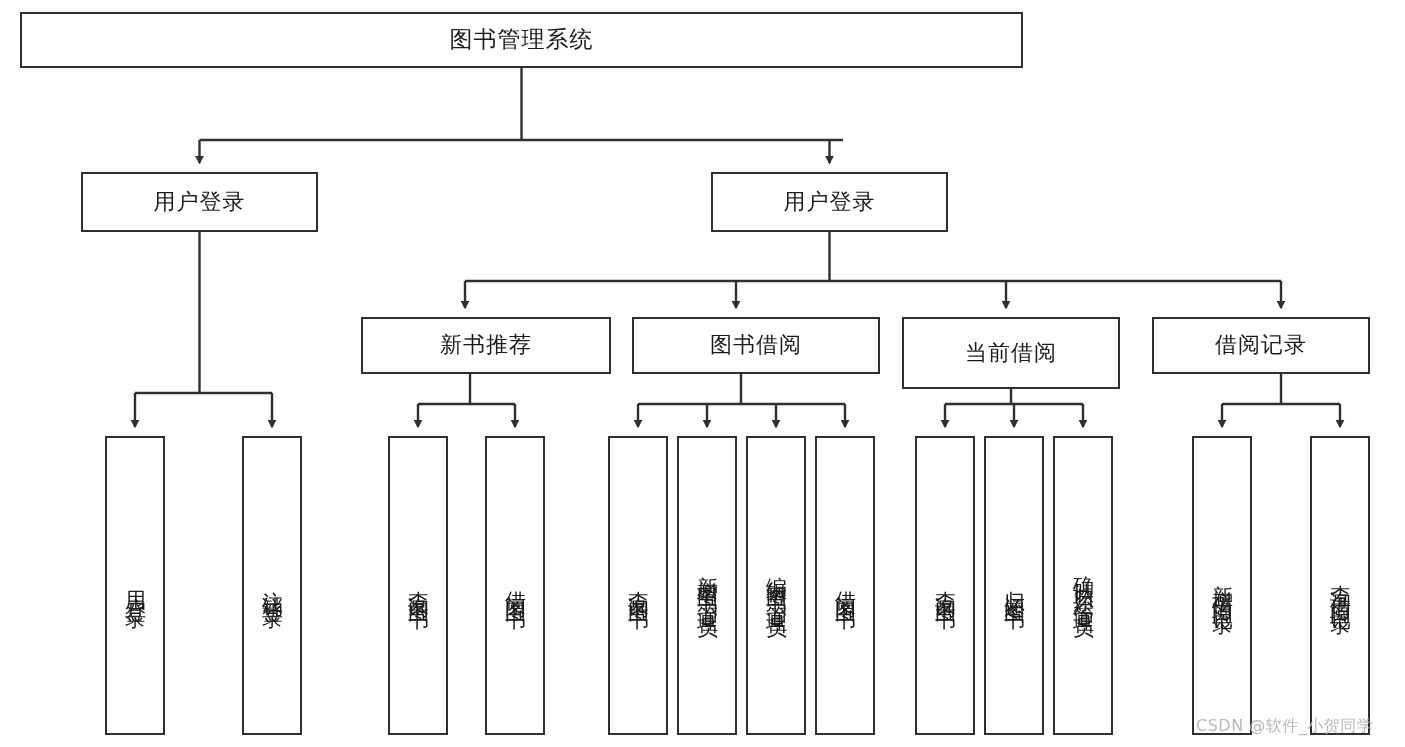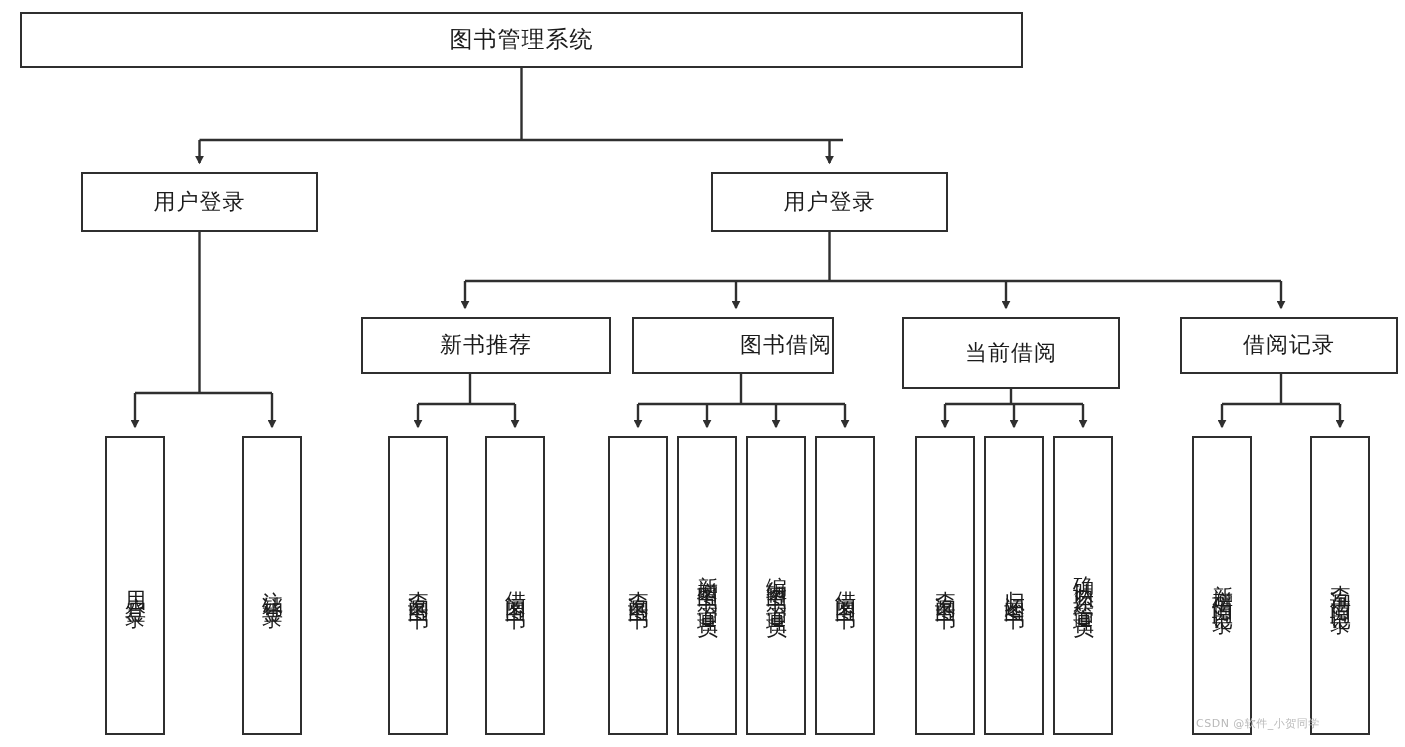--- a/index.html
+++ b/index.html
@@ -55,21 +55,21 @@
     white-space: nowrap;
     overflow: hidden;
   }
   .node.vert .vtext {
     writing-mode: vertical-rl;
     text-orientation: upright;
     display: block;
   }
   .watermark {
     position: absolute;
-    font-size: 11px;
+    font-size: 16px;
     color: #b9b9b9;
     white-space: nowrap;
     letter-spacing: 0.5px;
   }
 </style>
 </head>
 <body>
 
 <div id="diagram-root">
 
@@ -141,27 +141,27 @@
       </div>
       <div class="node horiz" style="left: 81px; top: 172px; width: 237px; height: 60px;">
         <span>用户登录</span>
       </div>
       <div class="node horiz" style="left: 711px; top: 172px; width: 237px; height: 60px;">
         <span>用户登录</span>
       </div>
       <div class="node horiz" style="left: 361px; top: 317px; width: 250px; height: 57px;">
         <span>新书推荐</span>
       </div>
-      <div class="node horiz" style="left: 632px; top: 317px; width: 202px; height: 57px; justify-content: flex-end;">
+      <div class="node horiz" style="left: 632px; top: 317px; width: 248px; height: 57px;">
         <span>图书借阅</span>
       </div>
       <div class="node horiz" style="left: 902px; top: 317px; width: 218px; height: 72px;">
         <span>当前借阅</span>
       </div>
-      <div class="node horiz" style="left: 1180px; top: 317px; width: 218px; height: 57px;">
+      <div class="node horiz" style="left: 1152px; top: 317px; width: 218px; height: 57px;">
         <span>借阅记录</span>
       </div>
       <div class="node vert" style="left: 105px; top: 436px; width: 60px; height: 299px;">
         <span class="vtext">用户登录</span>
       </div>
       <div class="node vert" style="left: 242px; top: 436px; width: 60px; height: 299px;">
         <span class="vtext">注销登录</span>
       </div>
       <div class="node vert" style="left: 388px; top: 436px; width: 60px; height: 299px;">
         <span class="vtext">查询图书</span>

